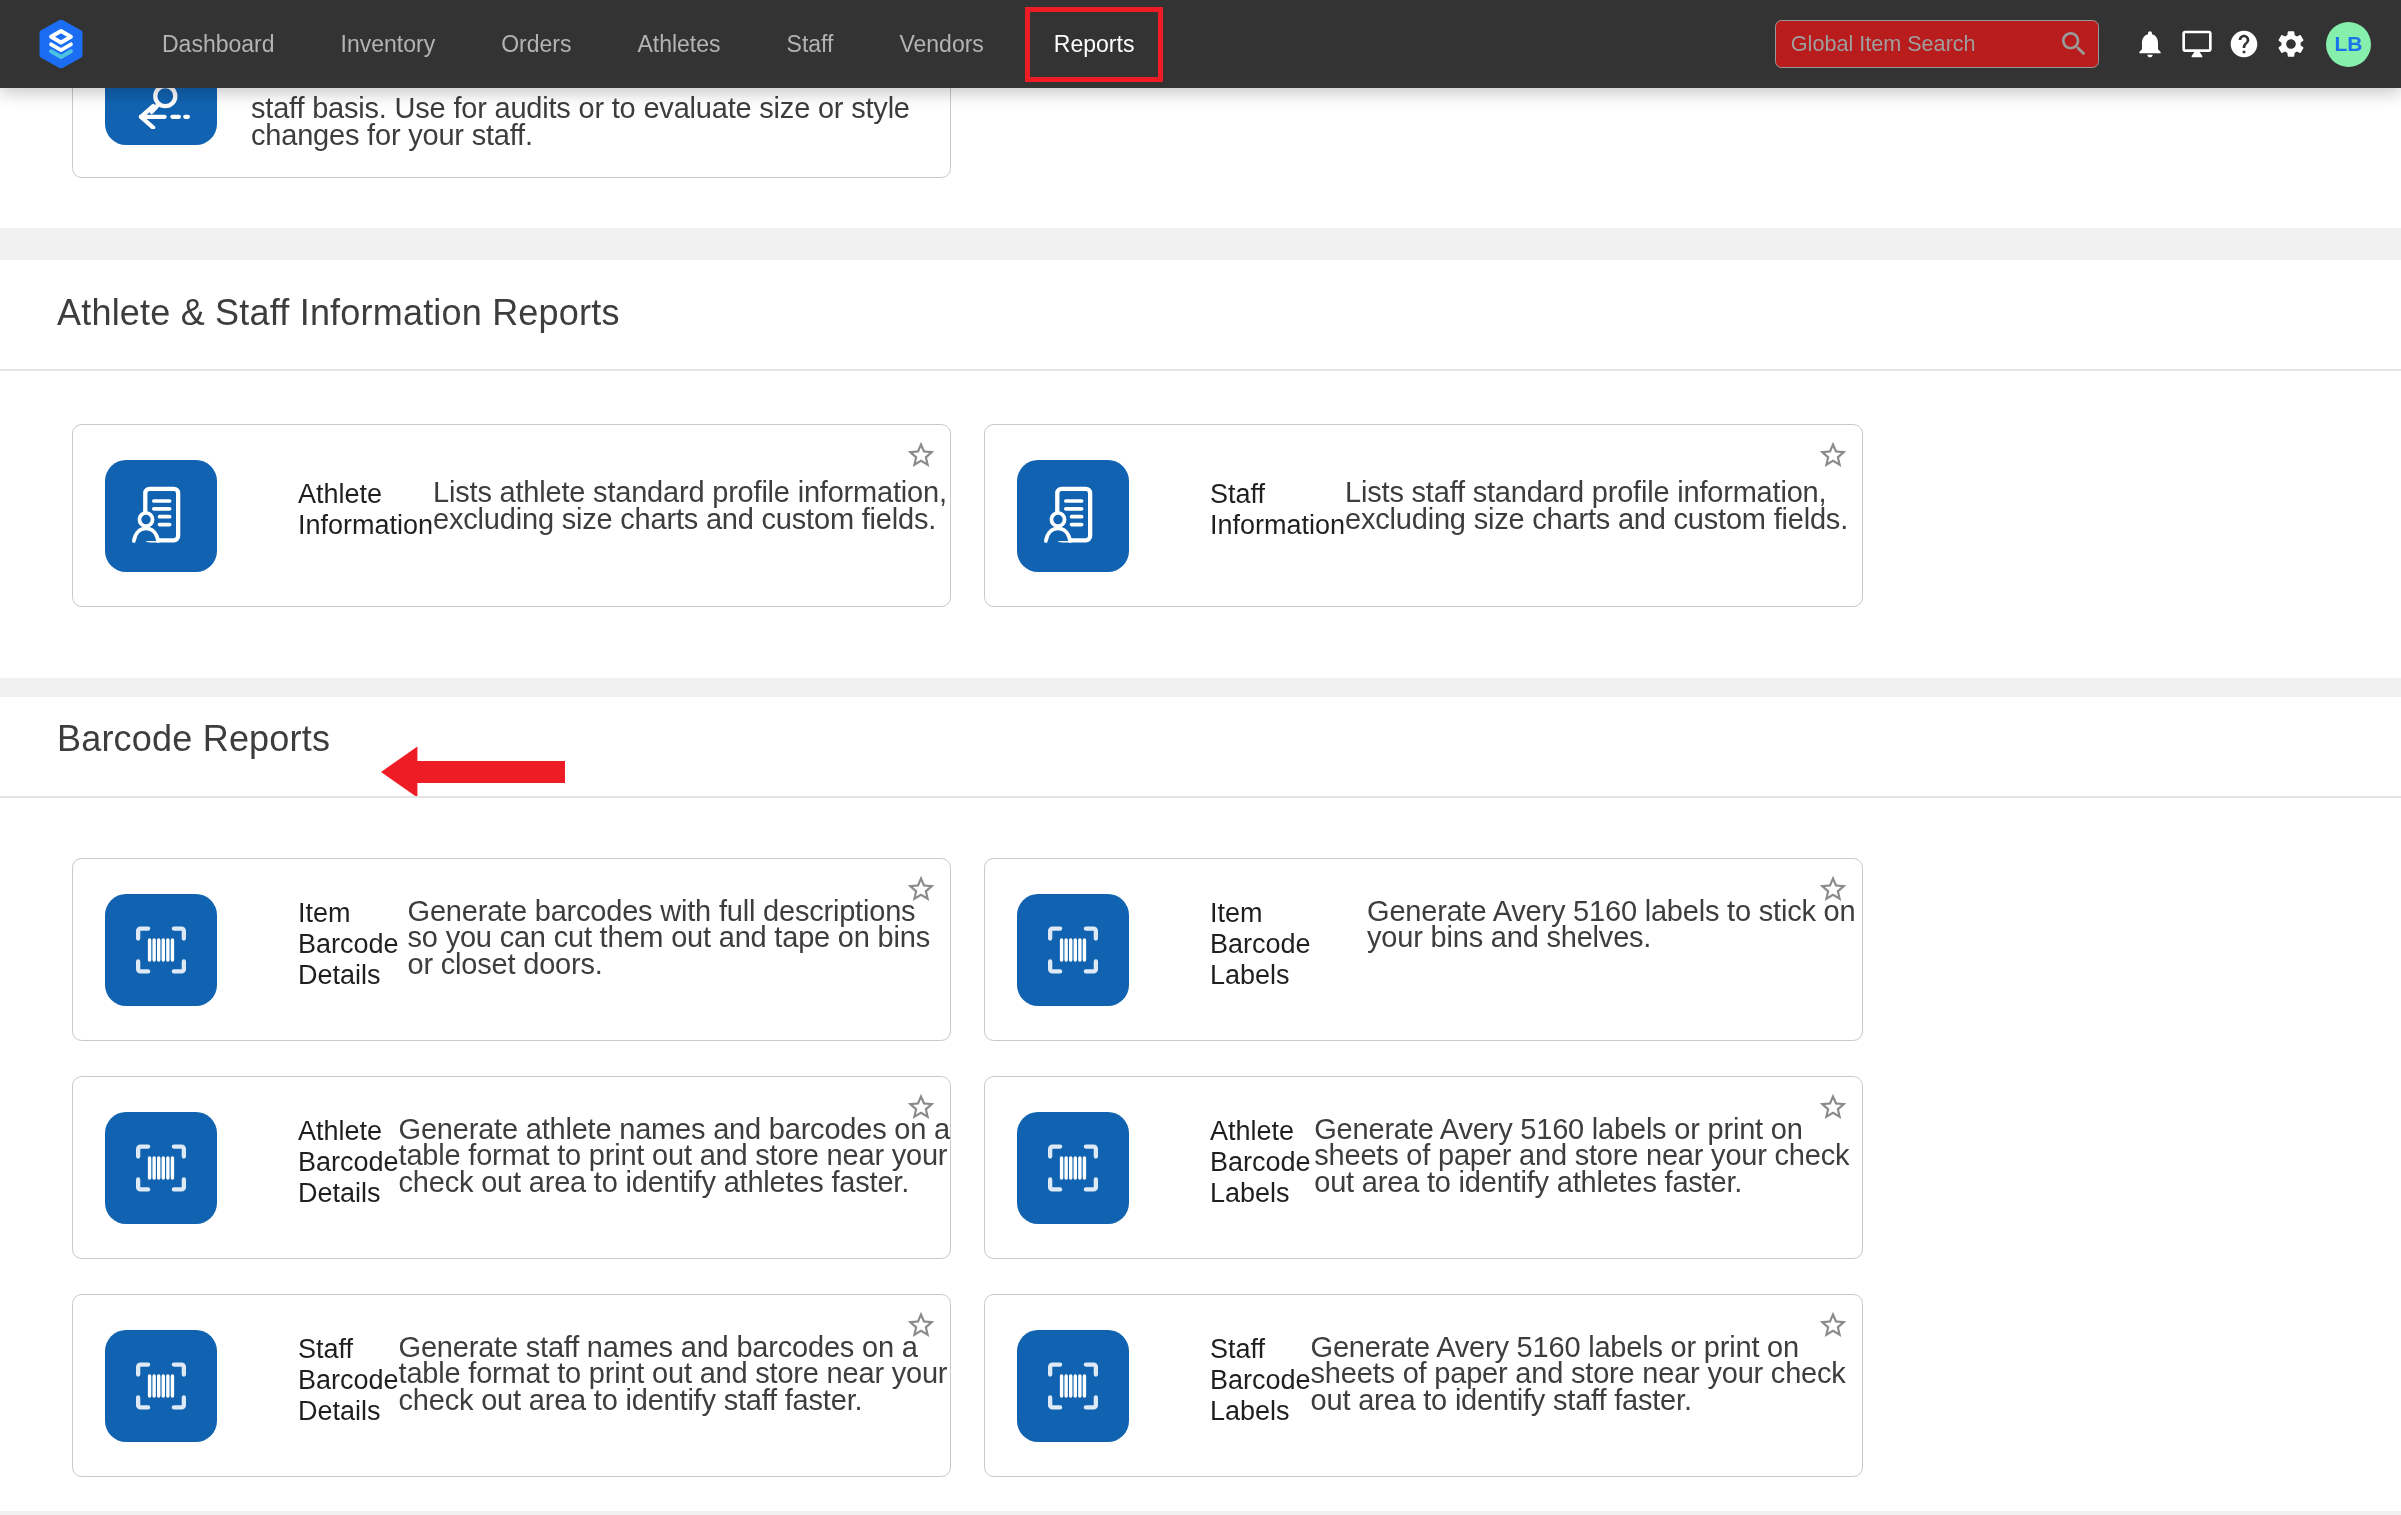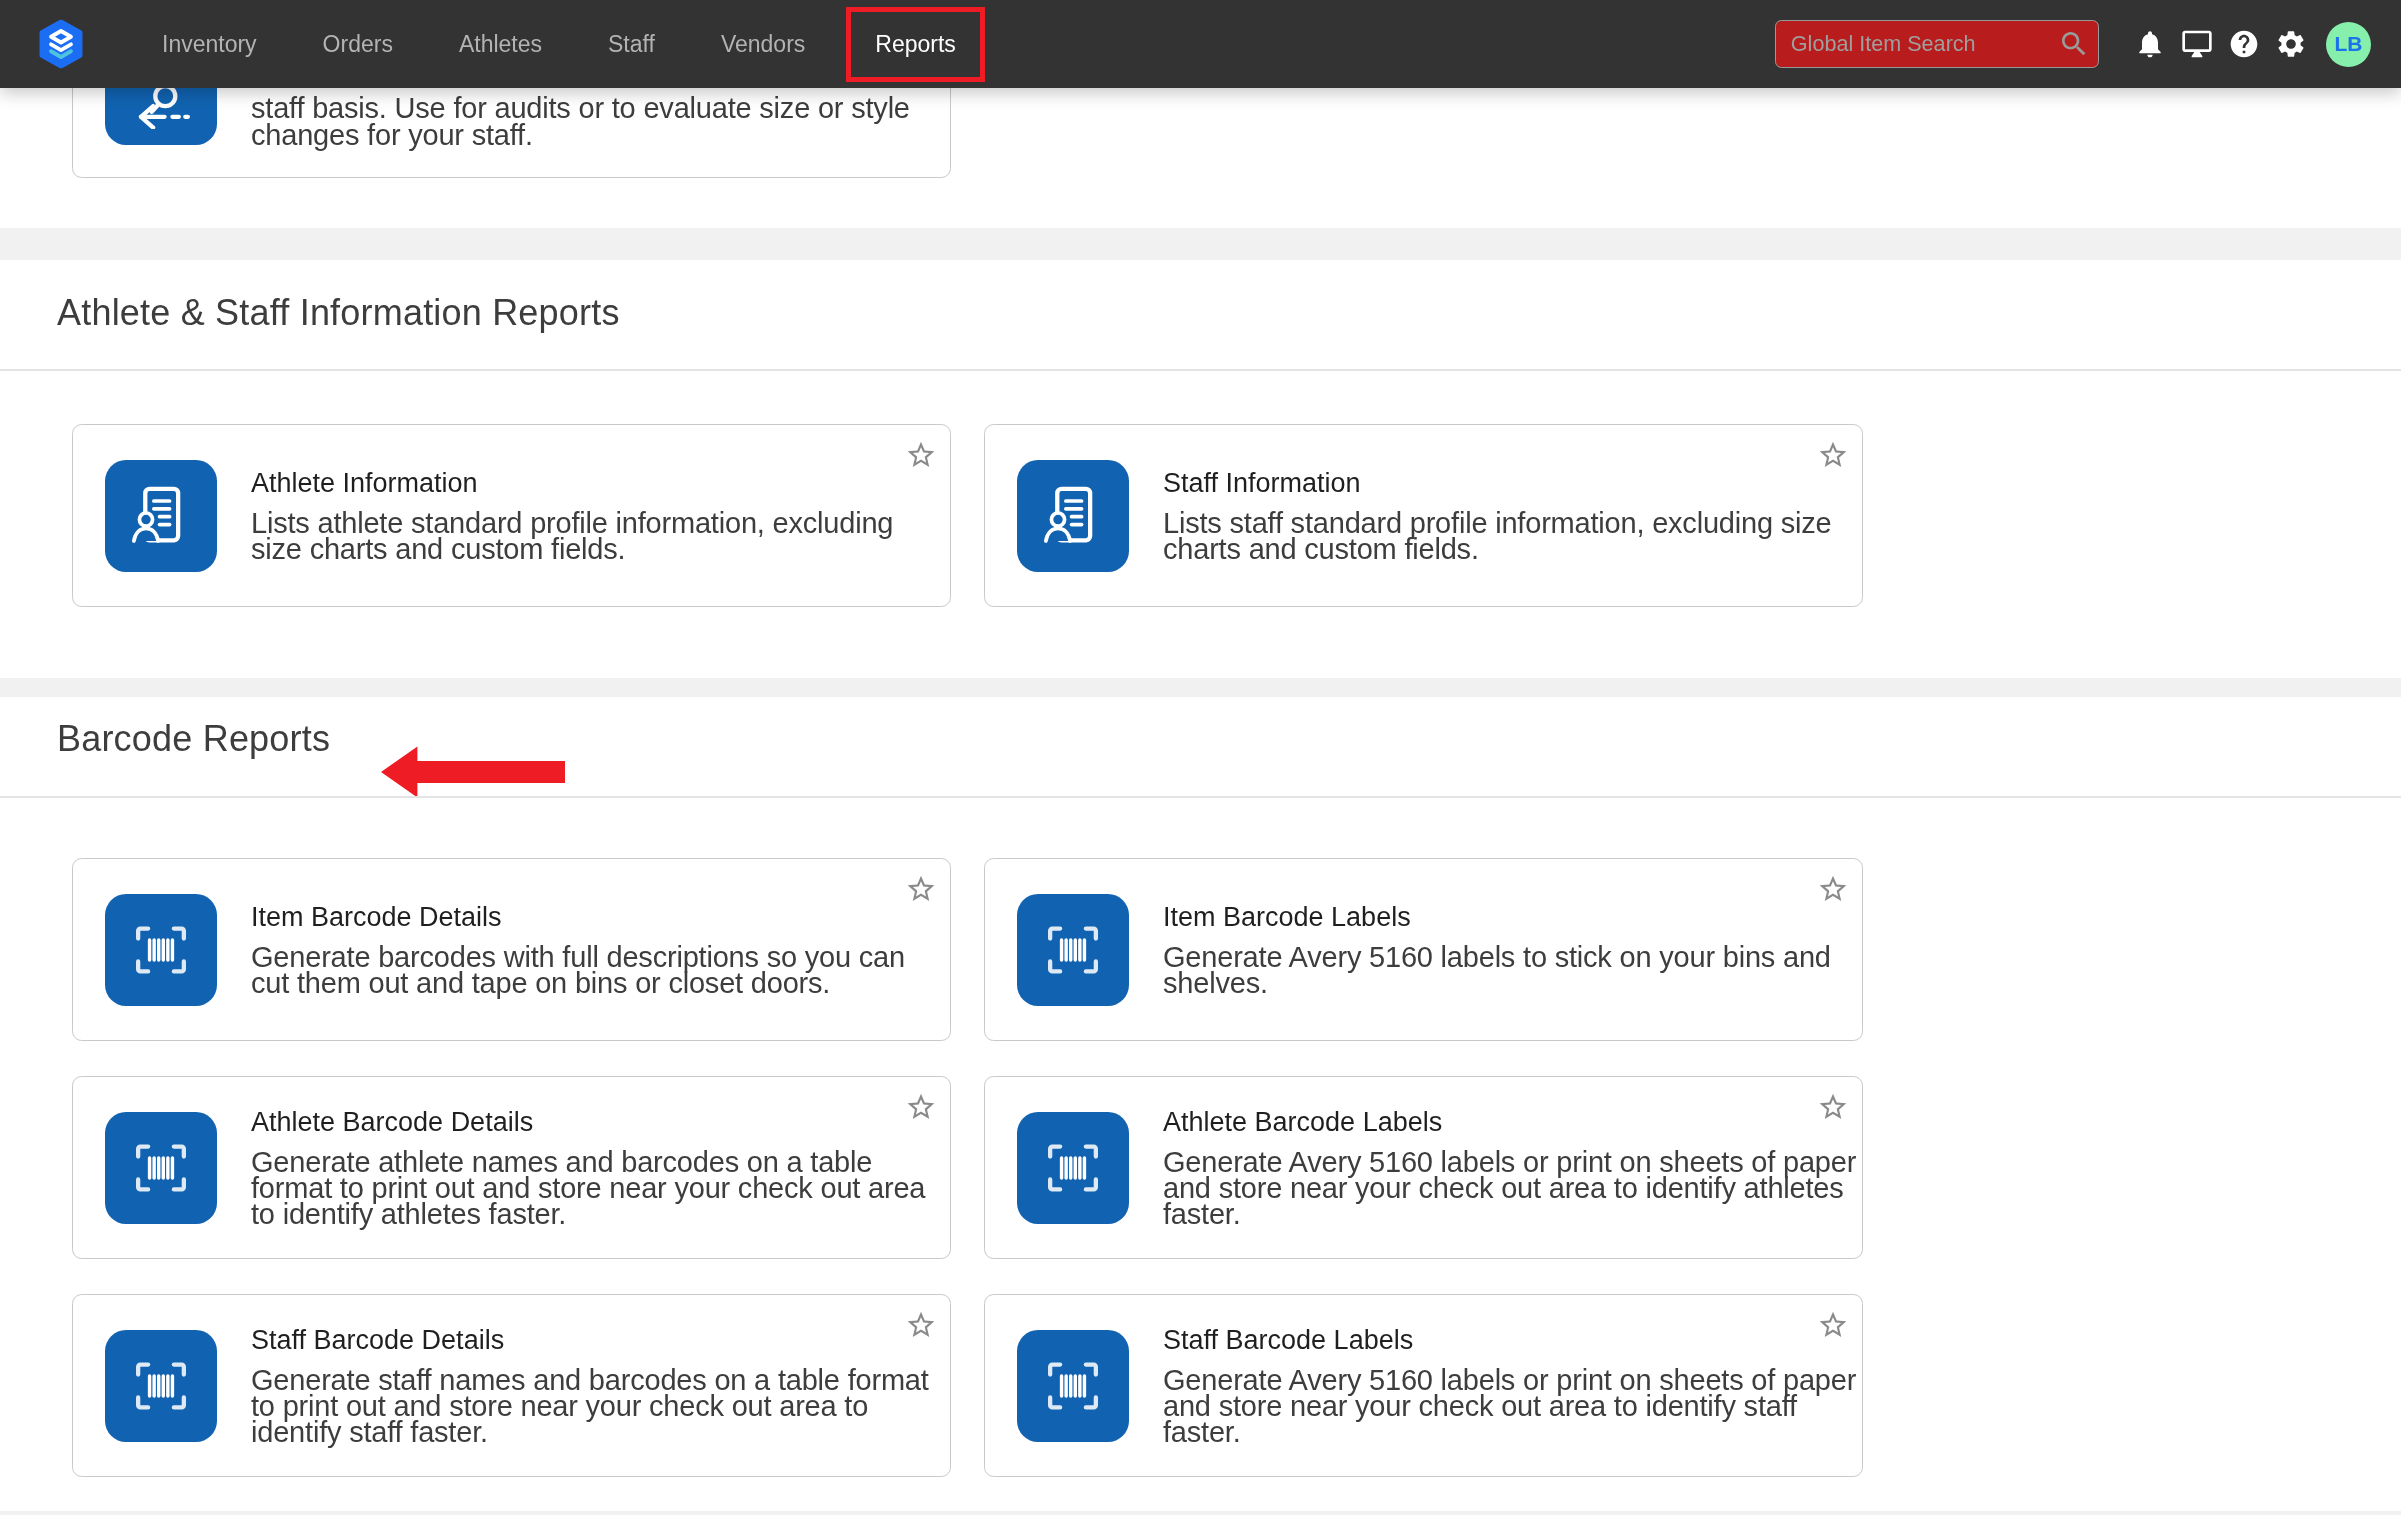--- a/index.html
+++ b/index.html
@@ -74,21 +74,21 @@
   .card {
     position:relative; width:879px; height:183px;
     background:#ffffff; border:1.6px solid #c9c9c9; border-radius:9.6px;
     display:flex; align-items:center; padding-left:32px; cursor:pointer;
   }
   .card-icon {
     flex:none; width:112px; height:112px; border-radius:21px;
     background:#1163b1; display:flex; align-items:center; justify-content:center;
     margin-right:34px;
   }
-  .card-text { width:721px; display:flex; flex-direction:column; justify-content:center; }
+  .card-text { width:721px; display:flex; justify-content:center;margin-left:47px; }
   .card-title { font-size:27px; color:#1f1f1f; margin-bottom:10.4px; }
   .card-desc  { font-size:29px; line-height:26.4px; color:#3d3d3d; letter-spacing:-0.2px; }
   .card-star  { position:absolute; top:14.4px; right:13px; width:32px; height:32px; cursor:pointer; }
   
   .partial-card {
     position:absolute; left:72px; bottom:50px; width:879px; height:240px;
     background:#ffffff; border:1.6px solid #c9c9c9; border-radius:9.6px; cursor:pointer;
   }
   .partial-card .card-icon { position:absolute; left:32px; bottom:32px; margin:0; }
   .partial-card .card-desc { position:absolute; left:178px; bottom:29px; width:721px; }
@@ -309,20 +309,21 @@
   </div>
 </div>
 
 <div class="navbar">
   <span class="brand">
     <svg width="46" height="50" viewBox="0 0 58 62">
         <use href="#sym-logo"></use>
       </svg>
   </span>
   <div class="nav-items">
+    <div class="nav-item">Dashboard</div>
     <div class="nav-item">Inventory</div>
     <div class="nav-item">Orders</div>
     <div class="nav-item">Athletes</div>
     <div class="nav-item">Staff</div>
     <div class="nav-item">Vendors</div>
     <div class="nav-item active">Reports</div>
   </div>
   <div class="nav-right">
     <div class="search-wrap">
       <input class="search-input" type="text" placeholder="Global Item Search" style="">

